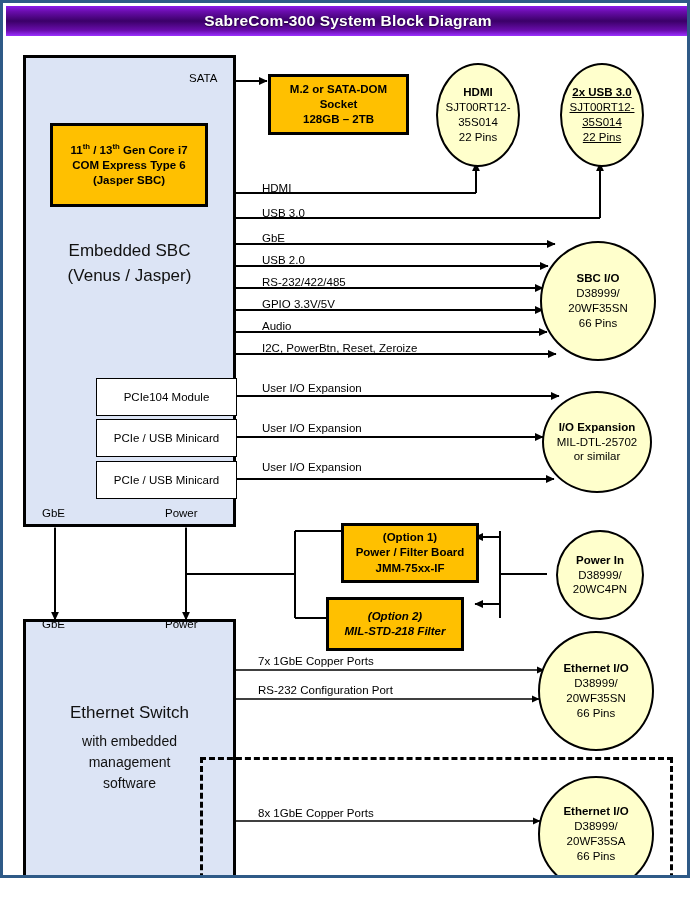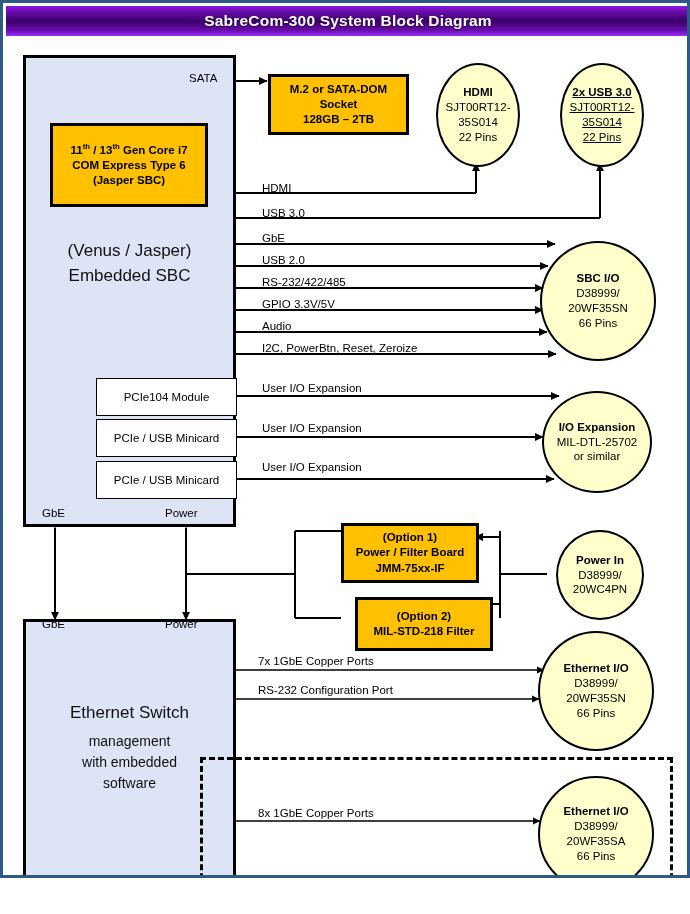--- a/index.html
+++ b/index.html
@@ -125,22 +125,22 @@
 
   <div class="orangeblk" style="position:absolute;left:47px;top:100px;width:152px;height:78px;">
     <span>
       <span>11<sup style="font-size:.68em">th</sup> / 13<sup style="font-size:.68em">th</sup> Gen Core i7</span>
     </span>
     <span>COM Express Type 6</span>
     <span>(Jasper SBC)</span>
   </div>
 
   <div class="bigtxt" style="left:20px;top:236px;width:213px;">
+    <div>Embedded SBC</div>
     <div>(Venus /  Jasper)</div>
-    <div>Embedded SBC</div>
   </div>
 
   <div class="whiteblk" style="position:absolute;left:93px;top:375px;width:139px;height:36px;">
     <span>PCIe104 Module</span>
   </div>
   <div class="whiteblk" style="position:absolute;left:93px;top:416px;width:139px;height:36px;">
     <span>PCIe / USB Minicard</span>
   </div>
   <div class="whiteblk" style="position:absolute;left:93px;top:458px;width:139px;height:36px;">
     <span>PCIe / USB Minicard</span>
@@ -201,36 +201,36 @@
     <span class="c2">20WF35SA</span>
     <span class="c2">66 Pins</span>
   </div>
 
   <div class="orangeblk" style="position:absolute;left:338px;top:500px;width:132px;height:54px;">
     <span>(Option 1)</span>
     <span>Power / Filter Board</span>
     <span>JMM-75xx-IF</span>
   </div>
 
-  <div class="orangeblk" style="position:absolute;left:352px;top:574px;width:132px;height:48px;">
+  <div class="orangeblk" style="position:absolute;left:323px;top:574px;width:132px;height:48px;font-style:italic;">
     <span>(Option 2)</span>
     <span>MIL-STD-218 Filter</span>
   </div>
 
   <div class="box blueblk" style="left:20px;top:616px;width:213px;height:262px;"></div>
 
   <div class="lbl" style="left:39px;top:615px;">GbE</div>
   <div class="lbl" style="left:162px;top:615px;">Power</div>
 
   <div class="bigtxt" style="left:20px;top:698px;width:213px;">
     <div>Ethernet Switch</div>
   </div>
   <div class="medtxt" style="left:20px;top:728px;width:213px;">
+    <div>with embedded</div>
     <div>management</div>
-    <div>with embedded</div>
     <div>software</div>
   </div>
 
   <div id="dashbox" style="left:197px;top:754px;width:473px;height:140px;"></div>
   <div class="lbl" style="left:292px;top:880px;background:#fff;padding:0 5px;">Optional</div>
 
   <div class="lbl" style="left:186px;top:69px;">SATA</div>
   <div class="lbl" style="left:259px;top:179px;">HDMI</div>
   <div class="lbl" style="left:259px;top:204px;">USB 3.0</div>
   <div class="lbl" style="left:259px;top:229px;">GbE</div>

